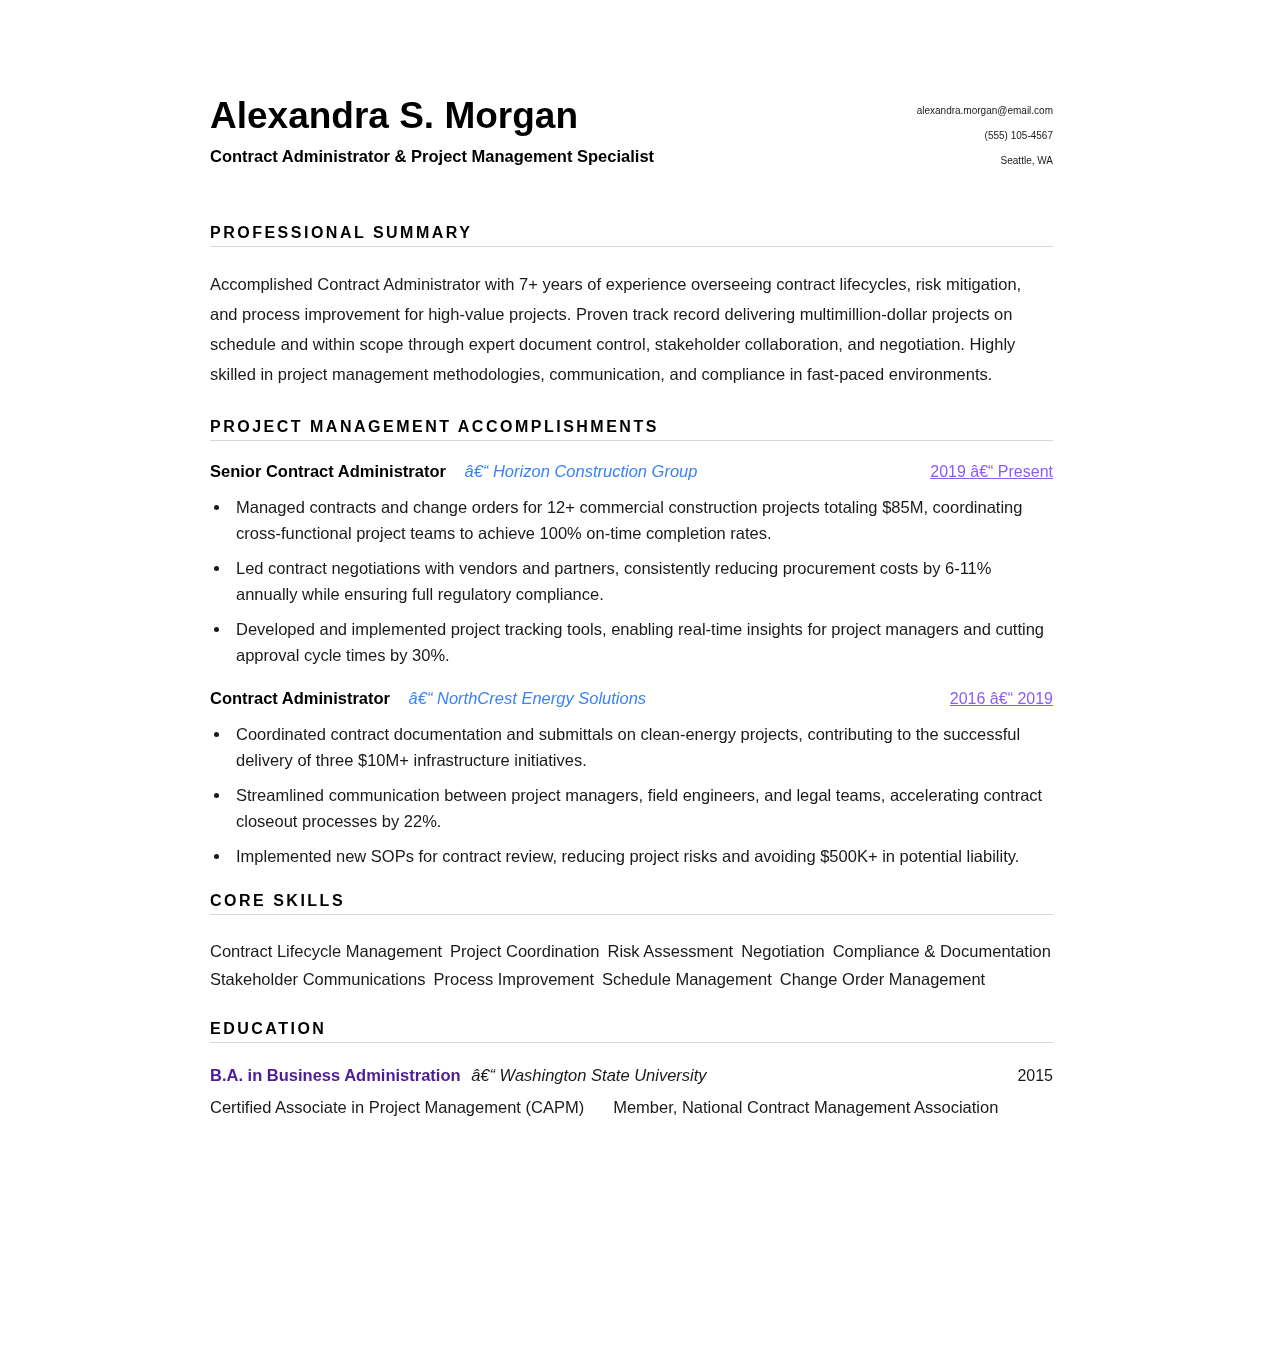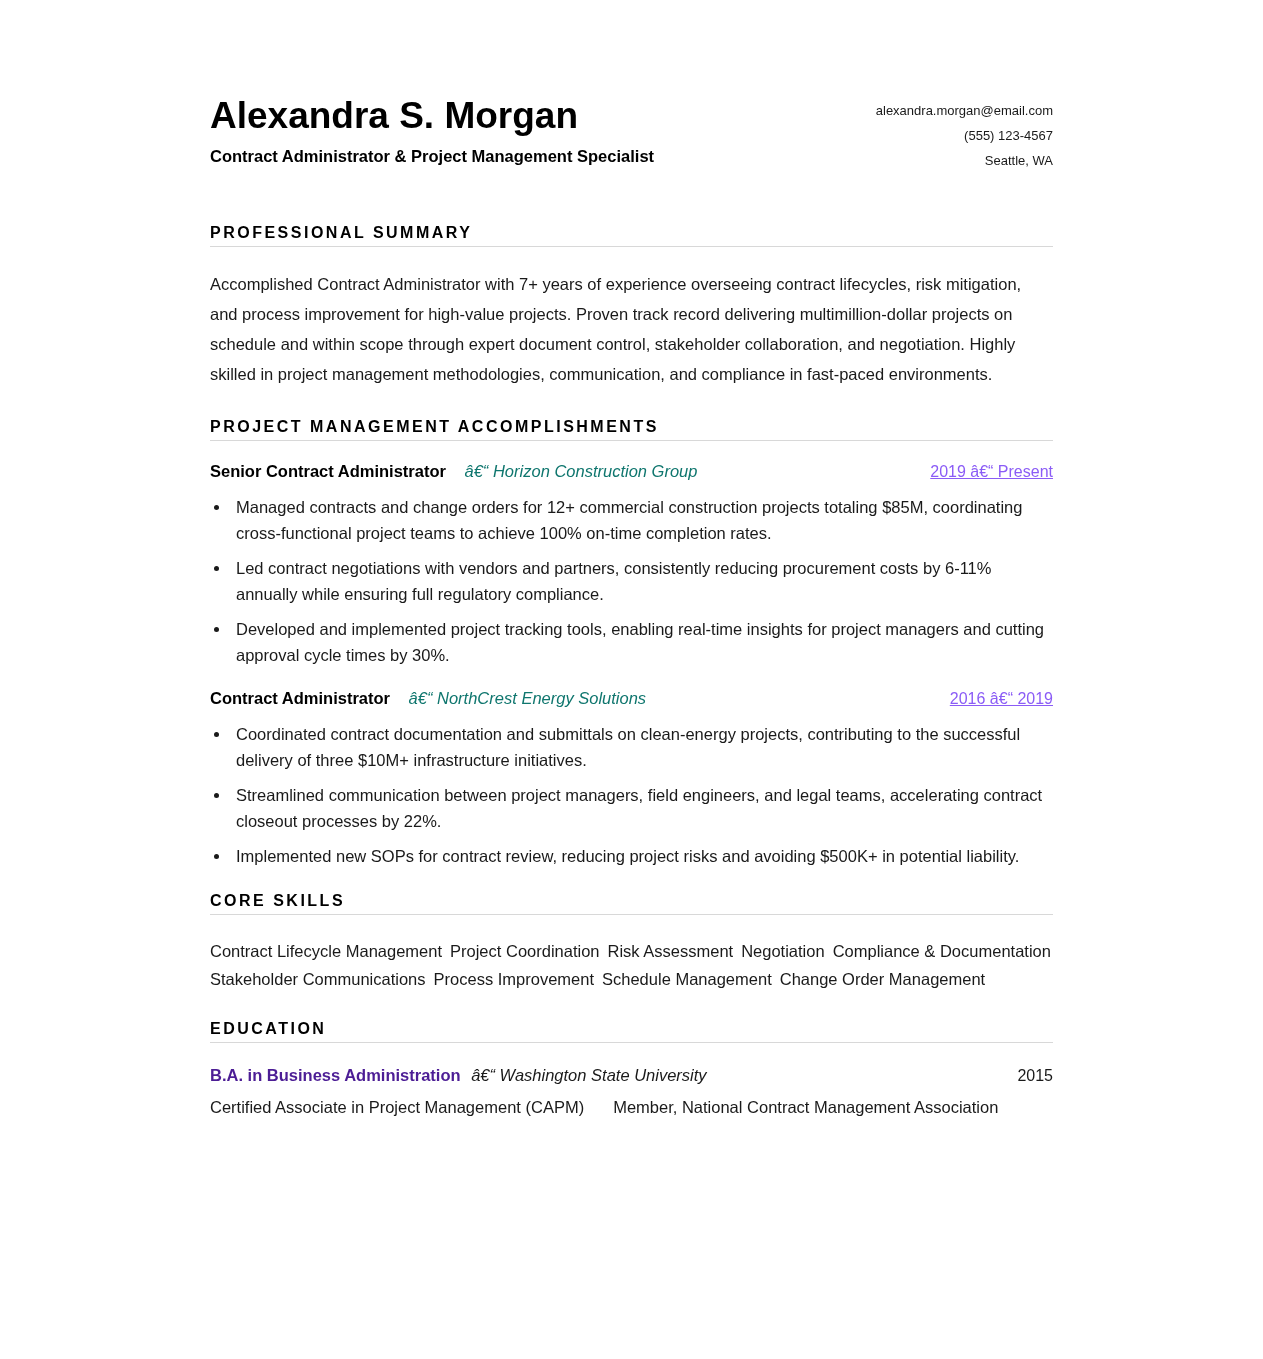--- a/index.html
+++ b/index.html
@@ -36,21 +36,21 @@
   }
   .headline {
     font-size: 16.5px;
     font-weight: bold;
     color: #000000;
     line-height: 20px;
     margin: 0;
   }
   .contact {
     text-align: right;
-    font-size: 13px;
+    font-size: 10px;
     line-height: 25px;
     color: #1a1a1a;
     padding-top: 2px;
     white-space: nowrap;
   }
 
   
   .section-heading {
     font-size: 16px;
     font-weight: bold;
@@ -76,21 +76,21 @@
   
   .job { margin-top: 20px; }
   .job-header {
     display: flex;
     justify-content: space-between;
     align-items: baseline;
     font-size: 16.5px;
     line-height: 20px;
   }
   .job-title { font-weight: bold; color: #000000; }
-  .job-company { font-style: italic; margin-left: 14px; color: #0f766e; margin-top: 18px; }
+  .job-company { font-style: italic; margin-left: 14px; color: #3b82f6; margin-top: 18px; }
   .job-dates { font-size: 16px; color: #8b5cf6; white-space: nowrap; text-decoration: underline; }
   .bullets {
     margin: 12px 0 0 0;
     padding-left: 21px;
   }
   .bullets li {
     font-size: 16.5px;
     line-height: 26px;
     margin-bottom: 9px;
     padding-left: 5px;
@@ -136,21 +136,21 @@
 <div class="page">
   <div class="content">
 
     <div class="header-row">
       <div>
         <h1 class="name">Alexandra S. Morgan</h1>
         <p class="headline">Contract Administrator &amp; Project Management Specialist</p>
       </div>
       <div class="contact">
         <div>alexandra.morgan@email.com</div>
-        <div>(555) 123-4567</div>
+        <div>(555) 105-4567</div>
         <div>Seattle, WA</div>
       </div>
     </div>
 
     <div>
       <h2 class="section-heading mt-s1">PROFESSIONAL SUMMARY</h2>
       <p class="summary-text">Accomplished Contract Administrator with 7+ years of experience overseeing contract lifecycles, risk mitigation, and process improvement for high-value projects. Proven track record delivering multimillion-dollar projects on schedule and within scope through expert document control, stakeholder collaboration, and negotiation. Highly skilled in project management methodologies, communication, and compliance in fast-paced environments.</p>
     </div>
 
     <div>

